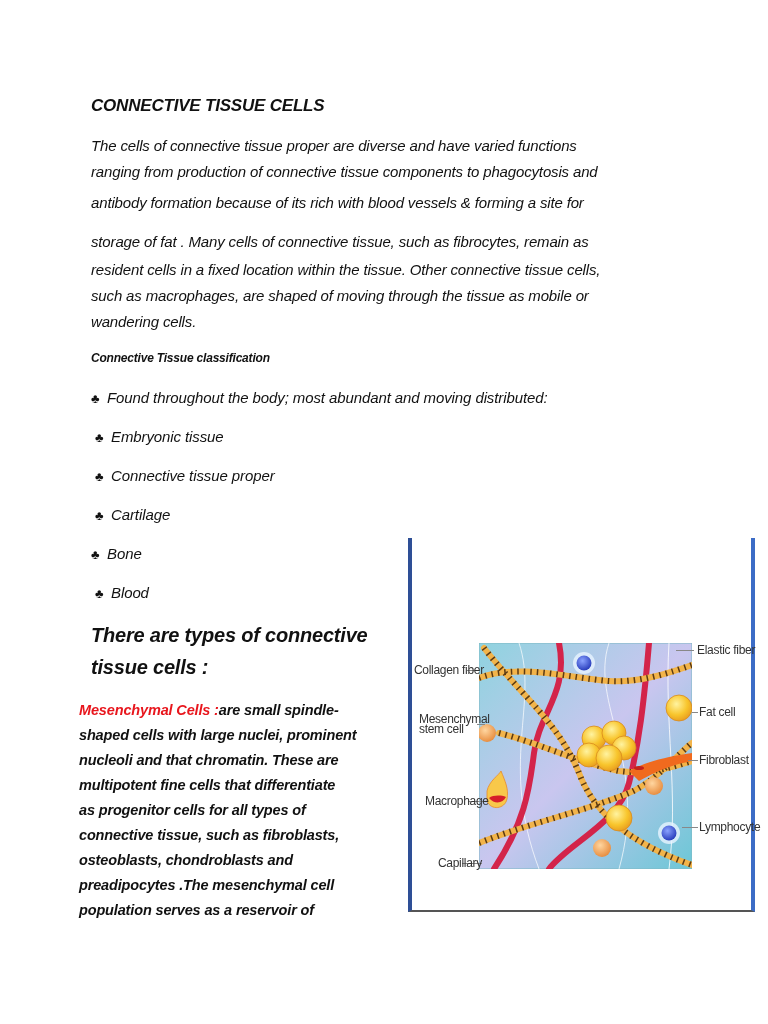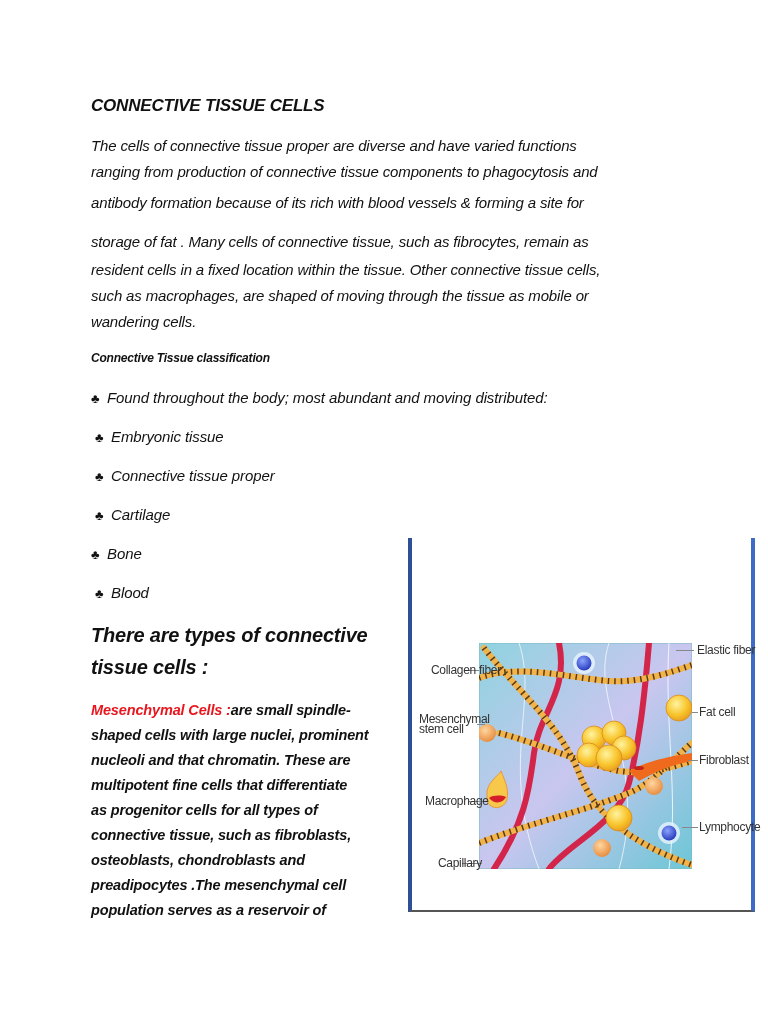--- a/index.html
+++ b/index.html
@@ -7,21 +7,21 @@
     width: 768px; height: 1024px; background: #ffffff; position: relative; overflow: hidden;
     font-family: "Liberation Sans", "DejaVu Sans", sans-serif; color: #111;
   }
   .abs { position: absolute; white-space: nowrap; font-style: italic; }
   .title { left: 91px; top: 96px; font-size: 17px; font-weight: bold; letter-spacing: -0.2px; }
   .para { left: 91px; font-size: 15px; letter-spacing: -0.15px; }
   .sub { left: 91px; top: 351px; font-size: 12px; font-weight: bold; letter-spacing: -0.2px; }
   .bullet { font-size: 15px; letter-spacing: -0.1px; }
   .club { display: inline-block; width: 16px; font-size: 13px; }
   .h2 { left: 91px; font-size: 20px; font-weight: bold; letter-spacing: -0.2px; }
-  .bold-para { left: 91px; font-size: 14.5px; font-weight: bold; letter-spacing: -0.15px; }
+  .bold-para { left: 79px; font-size: 14.5px; font-weight: bold; letter-spacing: -0.15px; }
   .red { color: #e8161d; }
 
   .figure {
     position: absolute; left: 408px; top: 538px; width: 347px; height: 374px;
     background: #fff; box-sizing: border-box;
     border-left: 4px solid #2e4f96; border-right: 4px solid #3c6cc6;
     border-bottom: 2px solid #555;
   }
   .fig-title {
     position: absolute; left: 0; right: 0; top: 38px; text-align: center;
@@ -152,21 +152,21 @@
 
     <div class="lead" style="left:55px; top:132px; width:12px;"></div>
     <div class="lead" style="left:65px; top:186px; width:8px;"></div>
     <div class="lead" style="left:56px; top:263px; width:18px;"></div>
     <div class="lead" style="left:50px; top:325px; width:20px;"></div>
     <div class="lead" style="left:264px; top:112px; width:18px;"></div>
     <div class="lead" style="left:280px; top:174px; width:6px;"></div>
     <div class="lead" style="left:276px; top:222px; width:10px;"></div>
     <div class="lead" style="left:270px; top:289px; width:16px;"></div>
 
-    <div class="lbl" style="left:19px; top:127px;">Collagen fiber</div>
+    <div class="lbl" style="left:2px; top:127px;">Collagen fiber</div>
     <div class="lbl" style="left:7px; top:176px; white-space: normal; width:55px;">Mesenchymal stem cell</div>
     <div class="lbl" style="left:13px; top:258px;">Macrophage</div>
     <div class="lbl" style="left:26px; top:320px;">Capillary</div>
 
     <div class="lbl" style="left:285px; top:107px;">Elastic fiber</div>
     <div class="lbl" style="left:287px; top:169px;">Fat cell</div>
     <div class="lbl" style="left:287px; top:217px;">Fibroblast</div>
     <div class="lbl" style="left:287px; top:284px;text-align:center;">Lymphocyte</div>
   </div>
 </div>

